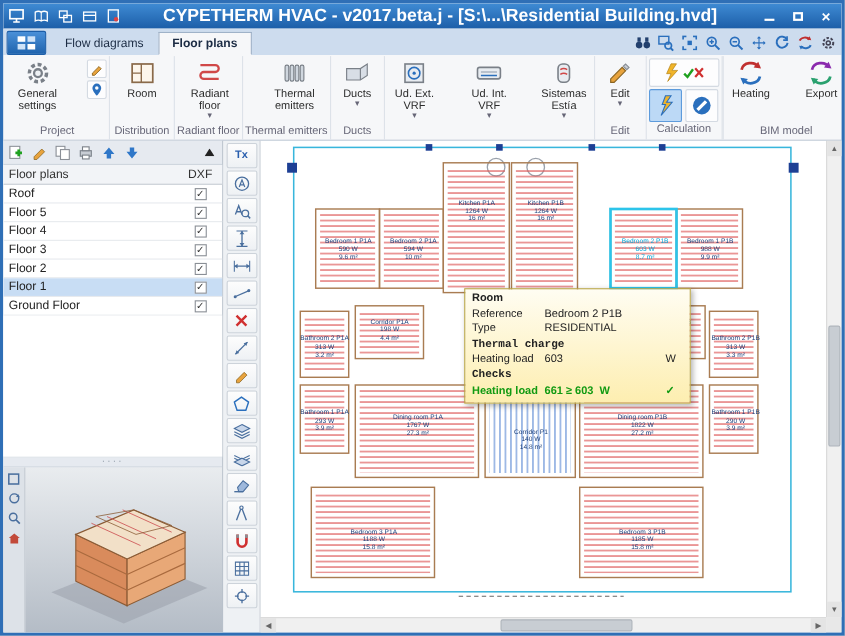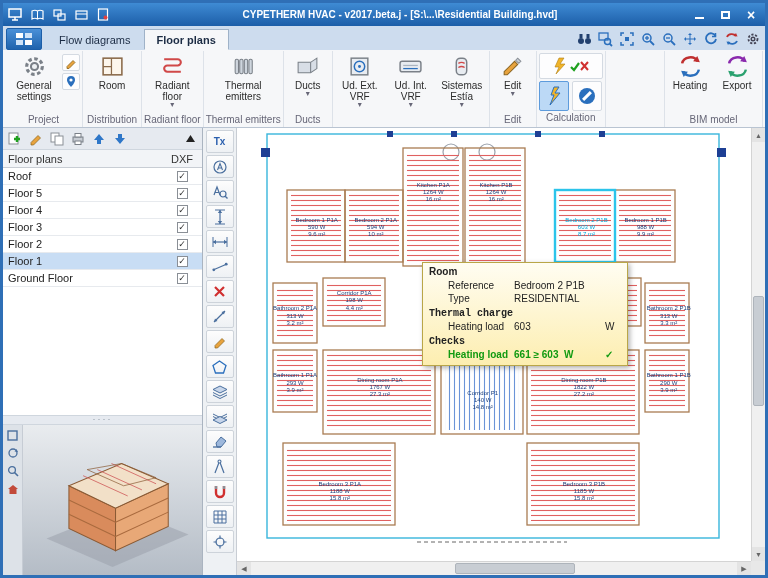--- a/index.html
+++ b/index.html
@@ -4,40 +4,40 @@
 <style>
   * { box-sizing: border-box; margin: 0; padding: 0; }
   body { font-family: "Liberation Sans", sans-serif; background:#888; }
   .window { width:768px; height:578px; border:3px solid #2f6fb6; background:#eef1f5;
             display:flex; flex-direction:column; position:relative; overflow:hidden; }
 
   
   .titlebar { height:23px; flex:none; display:flex; align-items:center; gap:2px;
               background:linear-gradient(#3f8bd4,#1c5ea8); color:#fff; padding:0 2px; }
   .tb-btn { width:20px; height:19px; display:flex; align-items:center; justify-content:center; flex:none; }
-  .tb-title { flex:1; text-align:center; font-size:10px; font-weight:bold; white-space:nowrap; overflow:hidden; }
+  .tb-title { flex:1; text-align:center; font-size:16px; font-weight:bold; white-space:nowrap; overflow:hidden; }
   .winctl { width:24px; height:19px; display:flex; align-items:center; justify-content:center; flex:none; }
   .winctl .minbar { width:9px; height:2px; background:#fff; margin-top:7px; }
   .winctl .maxbox { width:9px; height:8px; border:2px solid #fff; }
   .winctl.close { font-size:14px; font-weight:bold; }
 
   
   .tabstrip { height:24px; flex:none; background:#cddcee; display:flex; align-items:flex-end; padding:0 2px; }
   .appbtn { width:36px; height:22px; margin:0 4px 0 1px; border:1px solid #1c5ea8; border-radius:2px;
             background:linear-gradient(#4a90d8,#1f63ad); display:flex; align-items:center; justify-content:center; }
   .tab { padding:4px 12px 3px; font-size:11px; color:#1c2c44; border:1px solid transparent; }
   .tab.active { background:#f6f7f9; border-color:#9fb2c8; border-bottom-color:#f6f7f9; font-weight:bold; }
   .tabspacer { flex:1; }
   .micro { width:21px; height:20px; display:flex; align-items:center; justify-content:center; margin-bottom:1px; }
 
   
   .ribbon { height:78px; flex:none; background:#f6f7f9; border-bottom:1px solid #b9c4d2;
             display:flex; align-items:stretch; padding:1px 2px 0; }
   .rgroup { display:flex; flex-direction:column; border-right:1px solid #dde2e9; padding:0 2px; flex:none; }
-  .rbtns { flex:1; display:flex; align-items:flex-start; justify-content:center; gap:1px; }
+  .rbtns { flex:1; display:flex; align-items:flex-start; justify-content:flex-end; gap:18px; }
   .rlabel { height:14px; font-size:10px; color:#667; text-align:center; line-height:14px; white-space:nowrap; }
   .bigbtn { width:54px; display:flex; flex-direction:column; align-items:center; padding:2px 1px 0;
             font-size:10px; line-height:1.1; text-align:center; color:#2c2c2c; border:1px solid transparent; border-radius:2px; }
   .ic { width:25px; height:25px; flex:none; margin-bottom:1px; }
   .caret { font-size:8px; color:#667; line-height:6px; }
   .minicol { display:flex; flex-direction:column; gap:2px; padding-top:3px; }
   .minibtn { width:18px; height:17px; display:flex; align-items:center; justify-content:center;
              border:1px solid #d4dae2; border-radius:2px; background:#fdfdfe; }
   .calcwrap { display:flex; flex-direction:column; align-items:center; gap:2px; padding-top:2px; }
   .calcrow { display:flex; gap:3px; }
@@ -88,21 +88,21 @@
   .canvas { flex:1; position:relative; background:#fff; overflow:hidden; }
   .canvas svg.plan { position:absolute; left:0; top:0; width:100%; height:100%; }
   .room-label { position:absolute; transform:translate(-50%,-50%); font-size:6px; line-height:1.2;
                 color:#1c3f7a; text-align:center; white-space:pre-line; pointer-events:none; }
   .room-label.accent { color:#00a6d8; }
 
   .tooltip { position:absolute; left:36%; top:31%; width:206px; border:1px solid #b9a648;
              background:linear-gradient(180deg,#fffdf2,#fdeeb0); box-shadow:2px 2px 5px rgba(0,0,0,.3);
              font-size:10px; color:#222; z-index:5; }
   .tt-title { font-weight:bold; padding:3px 6px 2px; }
-  .tt-row { display:grid; grid-template-columns:66px 1fr 16px; padding:1px 6px; align-items:center;margin-left:19px; }
+  .tt-row { display:grid; grid-template-columns:66px 1fr 16px; padding:1px 6px; align-items:center; }
   .tt-sec { font-weight:bold; padding:3px 6px 1px;font-family:Liberation Mono, monospace; }
   .tt-row.green { color:#119a11; font-weight:bold; }
 
   .vscroll { width:14px; flex:none; background:#f0f0f0; border-left:1px solid #d4d4d4;
              display:flex; flex-direction:column; align-items:center; }
   .hscroll-row { height:14px; flex:none; display:flex; }
   .hscroll { flex:1; background:#f0f0f0; border-top:1px solid #d4d4d4; display:flex; align-items:center; }
   .sb-btn { width:14px; height:14px; flex:none; display:flex; align-items:center; justify-content:center;
             background:#e4e4e4; font-size:7px; color:#666; }
   .sb-track-v { flex:1; width:100%; position:relative; }

